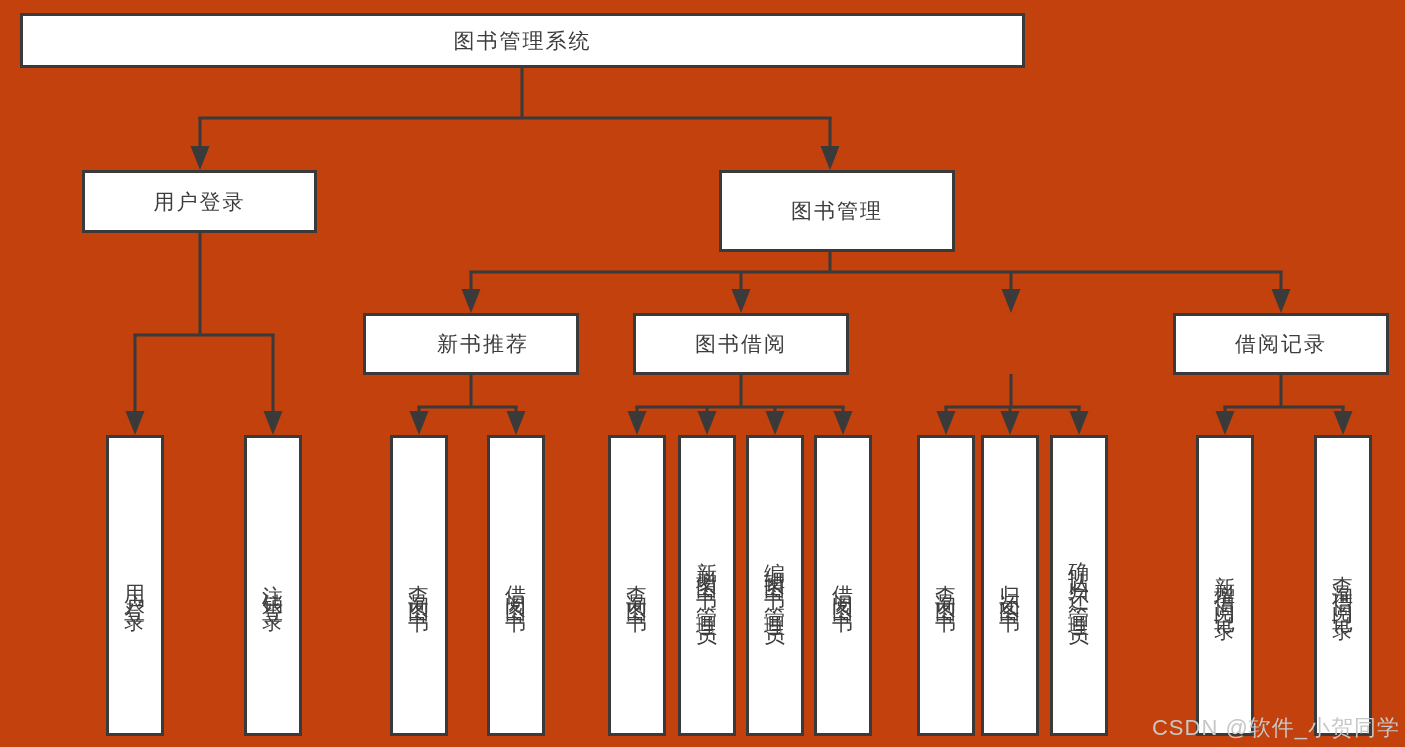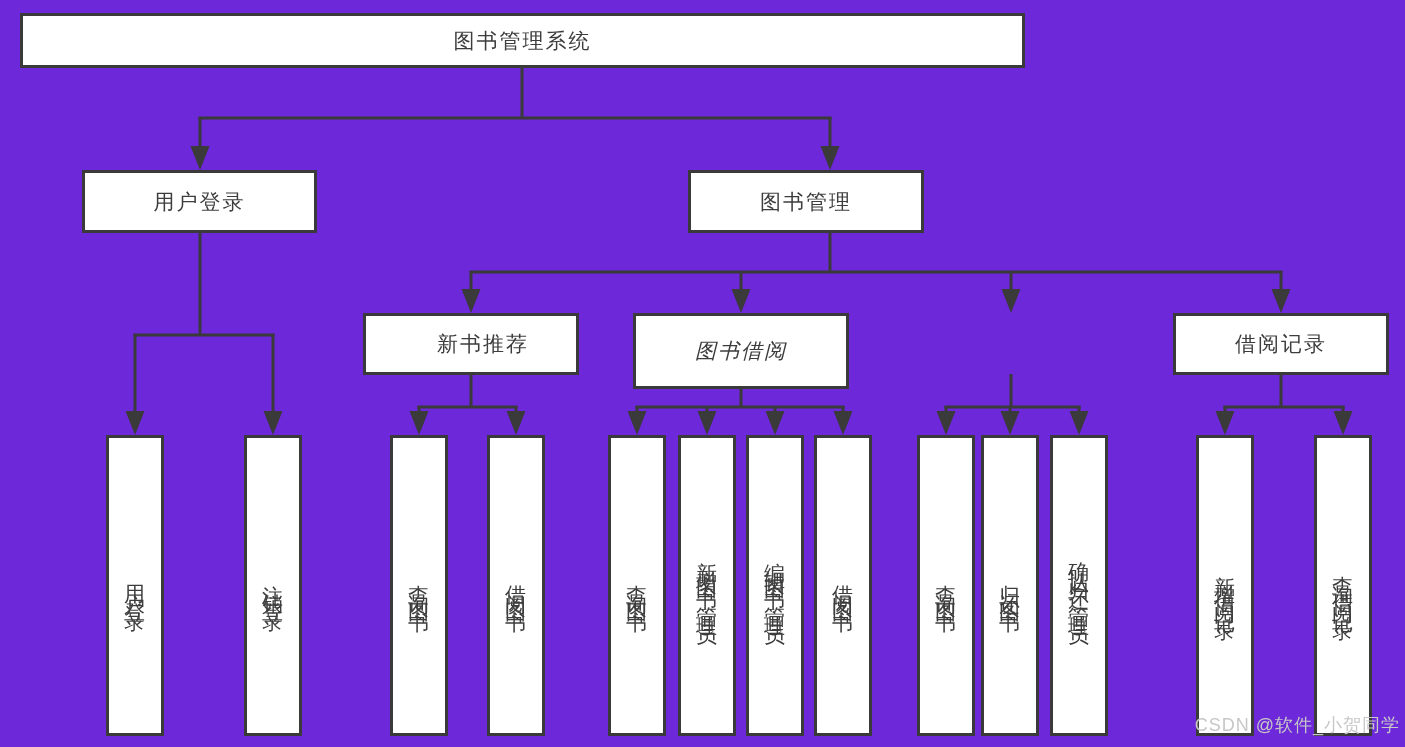--- a/index.html
+++ b/index.html
@@ -1,20 +1,20 @@
 <!DOCTYPE html>
 <html><head>
 <meta charset="utf-8">
 <style>
   html, body { margin: 0; padding: 0; background: #ffffff; }
   #canvas {
     position: relative;
     width: 1405px;
     height: 747px;
-    background: #6d28d9;
+    background: #c2410c;
     overflow: hidden;
     font-family: "Liberation Sans", "DejaVu Sans", sans-serif;
   }
   #connectors {
     position: absolute;
     left: 0; top: 0;
     width: 1405px; height: 747px;
   }
   .node {
     position: absolute;
@@ -35,21 +35,21 @@
     writing-mode: vertical-lr;
     text-orientation: mixed;
     font-size: 21px;
     letter-spacing: 9px;
     line-height: 1;
   }
   #watermark {
     position: absolute;
     right: 5px;
     top: 713px;
-    font-size: 18px;
+    font-size: 22px;
     color: #c7c7c7;
     letter-spacing: 1px;
     z-index: 5;
     white-space: nowrap;
   }
 </style>
 </head>
 <body>
 
 <div id="canvas">
@@ -112,24 +112,24 @@
       <polygon points="1069.5,411 1088.5,411 1079,435"></polygon>
 
       <polygon points="1215.5,411 1234.5,411 1225,435"></polygon>
       <polygon points="1333.5,411 1352.5,411 1343,435"></polygon>
     </g>
   </svg>
 
   <div class="node hbox" style="left:20px; top:13px; width:1005px; height:55px;">图书管理系统</div>
 
   <div class="node hbox" style="left:82px; top:170px; width:235px; height:63px;">用户登录</div>
-  <div class="node hbox" style="left:688px; top:170px; width:236px; height:63px;">图书管理</div>
+  <div class="node hbox" style="left:719px; top:170px; width:236px; height:82px;">图书管理</div>
 
   <div class="node hbox" style="left:363px; top:313px; width:216px; height:62px;padding-left:24px;">新书推荐</div>
-  <div class="node hbox" style="left:633px; top:313px; width:216px; height:76px;font-style:italic;">图书借阅</div>
+  <div class="node hbox" style="left:633px; top:313px; width:216px; height:62px;">图书借阅</div>
   <div class="node hbox" style="left:1173px; top:313px; width:216px; height:62px;">借阅记录</div>
 
   <div class="node vbox" style="left:106px; top:435px; width:58px; height:301px;">用户登录</div>
   <div class="node vbox" style="left:244px; top:435px; width:58px; height:301px;">注销登录</div>
 
   <div class="node vbox" style="left:390px; top:435px; width:58px; height:301px;">查询图书</div>
   <div class="node vbox" style="left:487px; top:435px; width:58px; height:301px;">借阅图书</div>
 
   <div class="node vbox" style="left:608px; top:435px; width:58px; height:301px;">查询图书</div>
   <div class="node vbox" style="left:678px; top:435px; width:58px; height:301px;">新增图书（管理员）</div>

